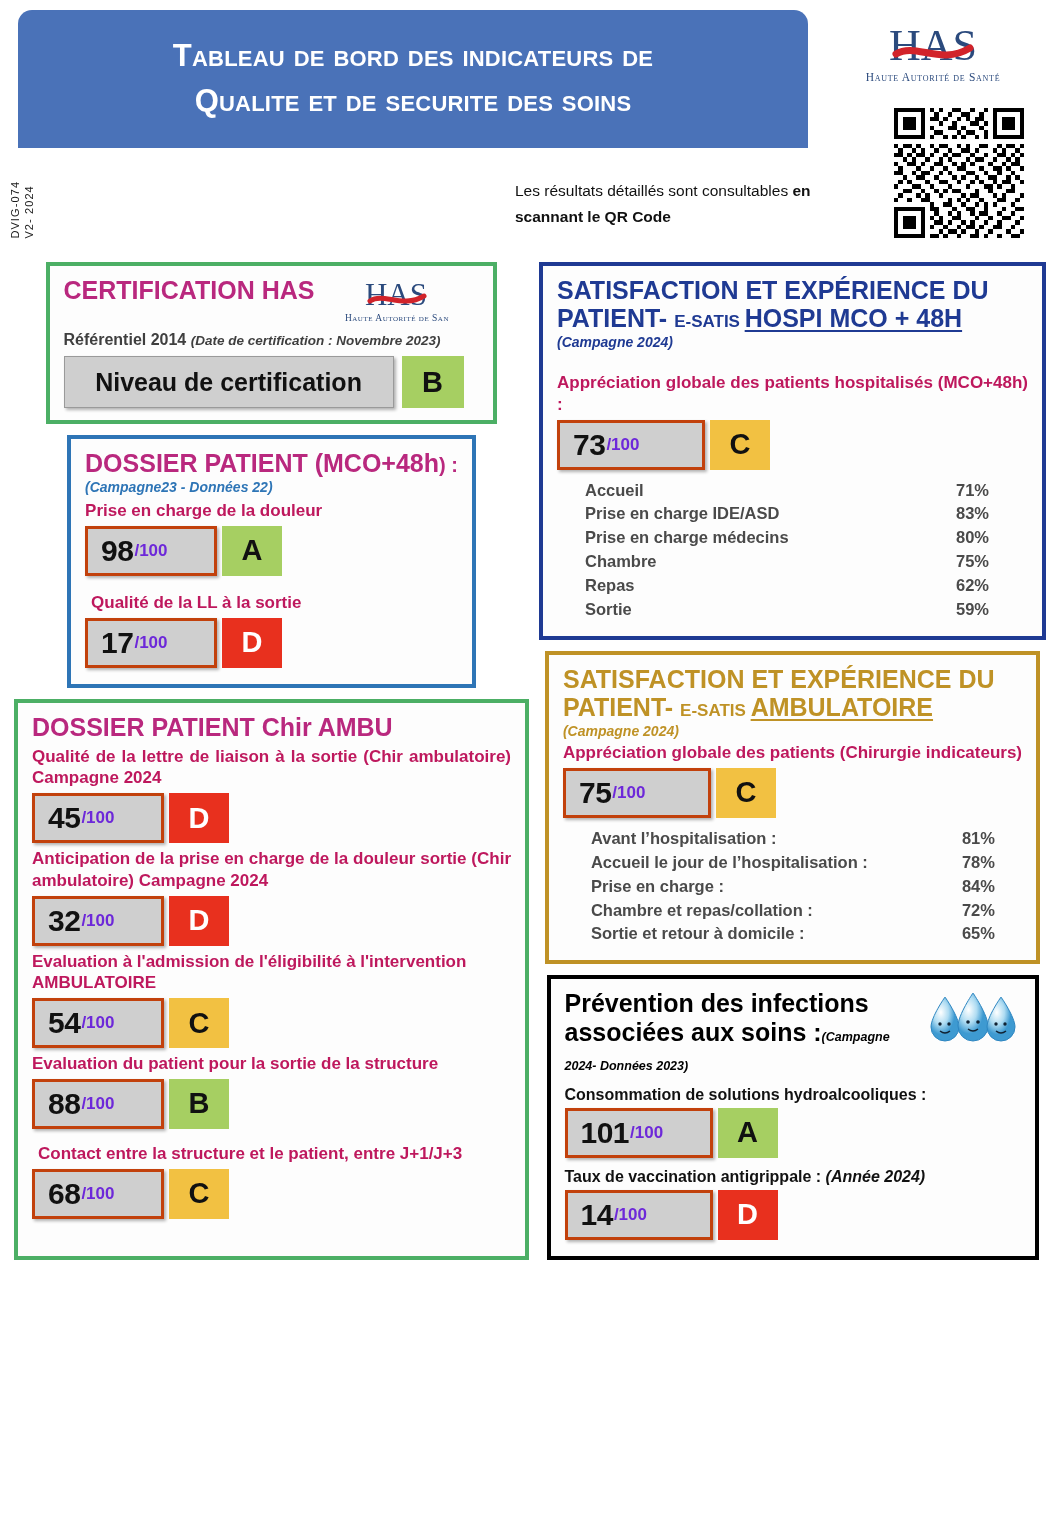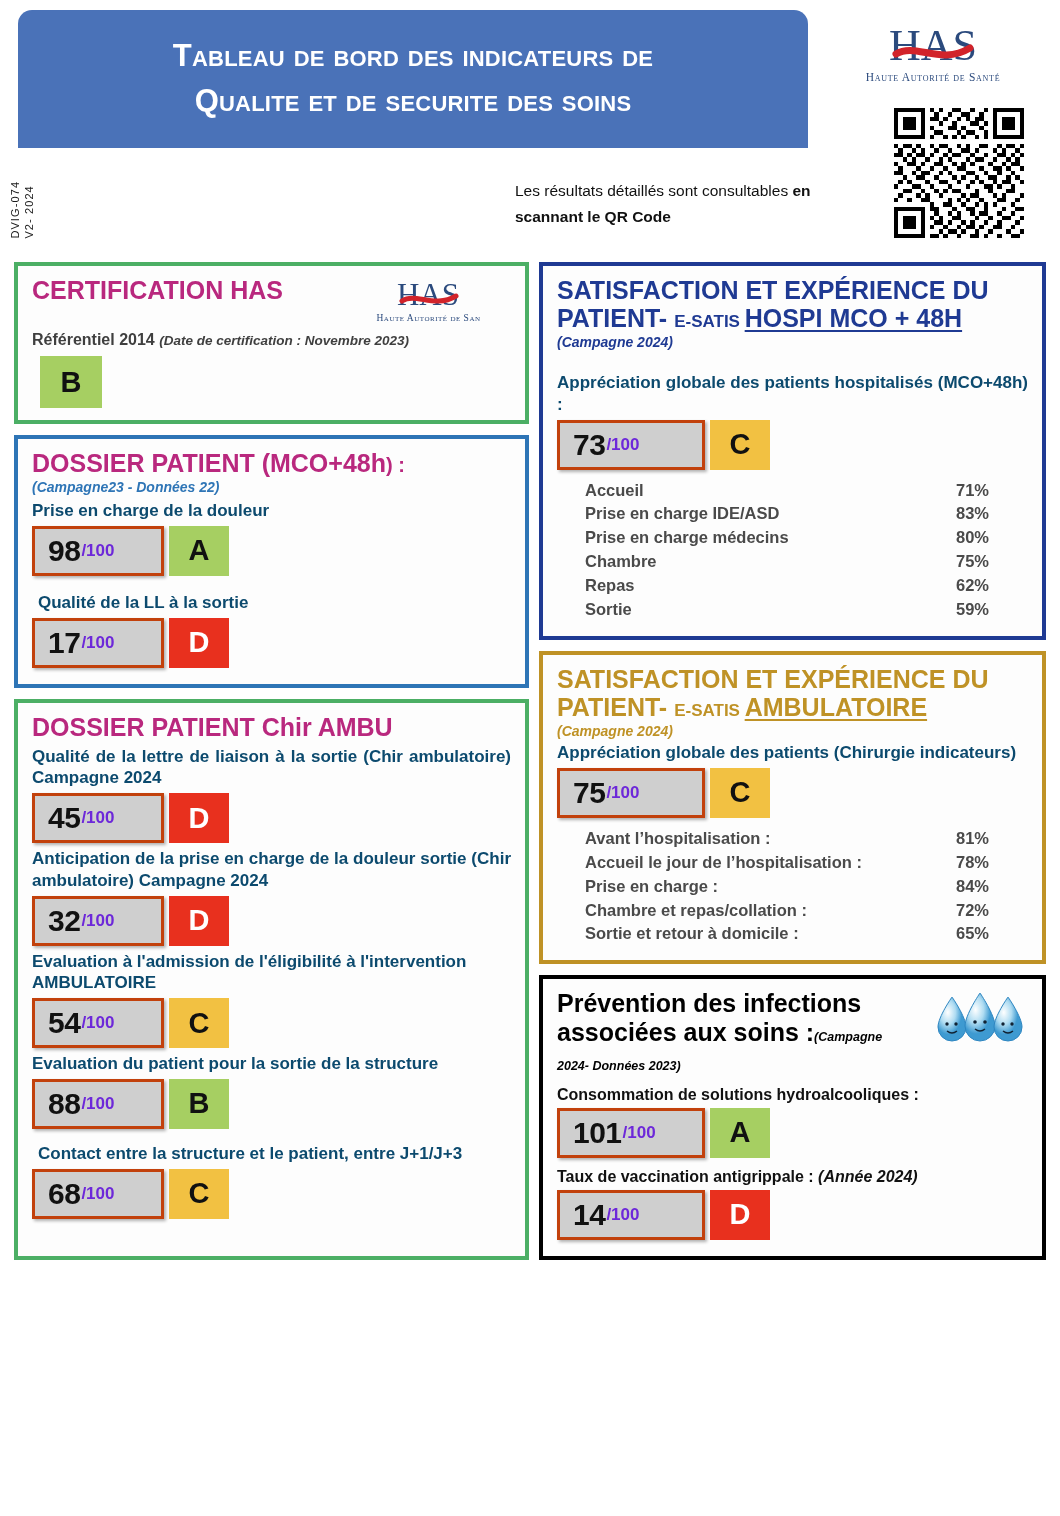--- a/index.html
+++ b/index.html
@@ -104,21 +104,21 @@
   
   .columns {
     position: absolute;
     top: 262px;
     left: 0;
     width: 1060px;
     display: flex;
     gap: 10px;
     padding: 0 14px;
   }
-  .col { display: flex; flex-direction: column; gap: 11px; }
+  .col { display: flex; flex-direction: column; gap: 11px; align-items: center; }
   .col-left  { width: 515px; }
   .col-right { width: 507px; }
 
   .panel {
     background: #fdfdfd;
     padding: 10px 14px 12px 14px;
     position: relative;
   }
   .p-green  { border: 4px solid #4CAF65; }
   .p-blue   { border: 4px solid #2E75B6; }
@@ -146,21 +146,21 @@
     font-weight: bold;
     margin-bottom: 3px;
   }
   .camp-blue { color: #2E75B6; }
   .camp-navy { color: #1F3A93; }
   .camp-gold { color: #BF9226; }
 
   .sub-label {
     font-size: 17px;
     font-weight: bold;
-    color: #0c4a6e;
+    color: #be185d;
     line-height: 1.28;
     margin: 5px 0 4px 0;
   }
   .just { text-align: justify; text-align-last: left; }
   .indent { padding-left: 6px; }
 
   
   .score-row {
     display: flex;
     align-items: stretch;
@@ -541,20 +541,21 @@
           <div class="has-sub">Haute Autorité de San</div>
         </div>
       </div>
 
       <div class="ref-line">
         <span>Référentiel 2014</span>
         <i>(Date de certification : Novembre 2023)</i>
       </div>
 
       <div class="cert-row">
+        <div class="cert-name">Niveau de certification</div>
         <div class="cert-grade g-B">B</div>
       </div>
     </div>
 
     <div class="panel p-blue">
       <h2 class="sec magenta">
         <span>DOSSIER PATIENT (MCO+48h</span><span class="paren-small">) :</span>
       </h2>
       <div class="campaign camp-blue">(Campagne23 - Données 22)</div>
 

